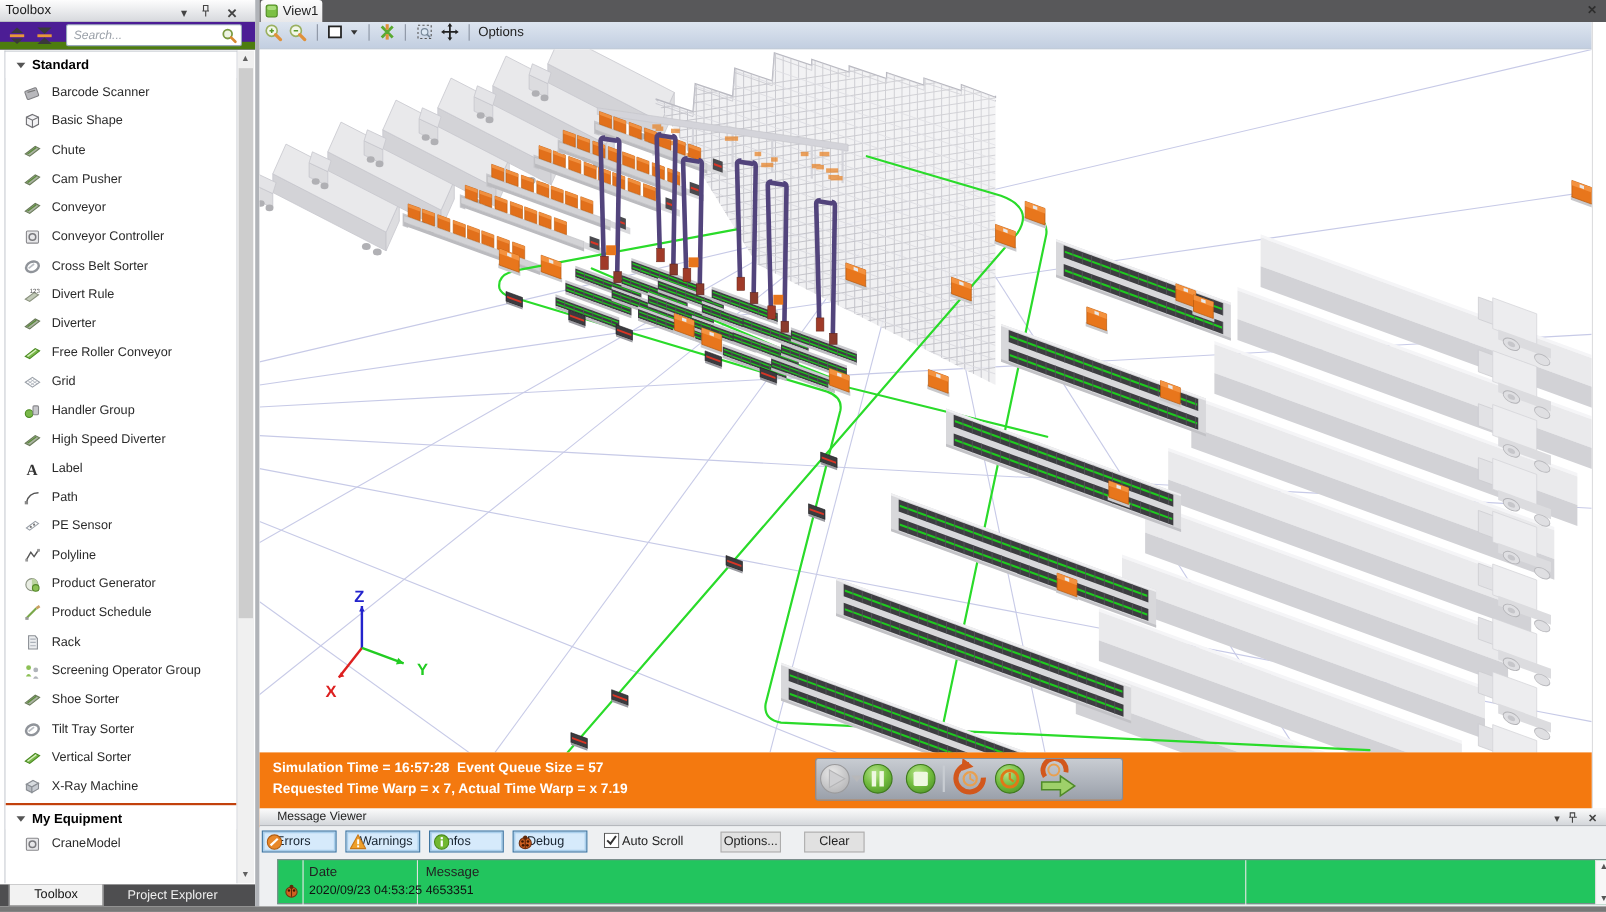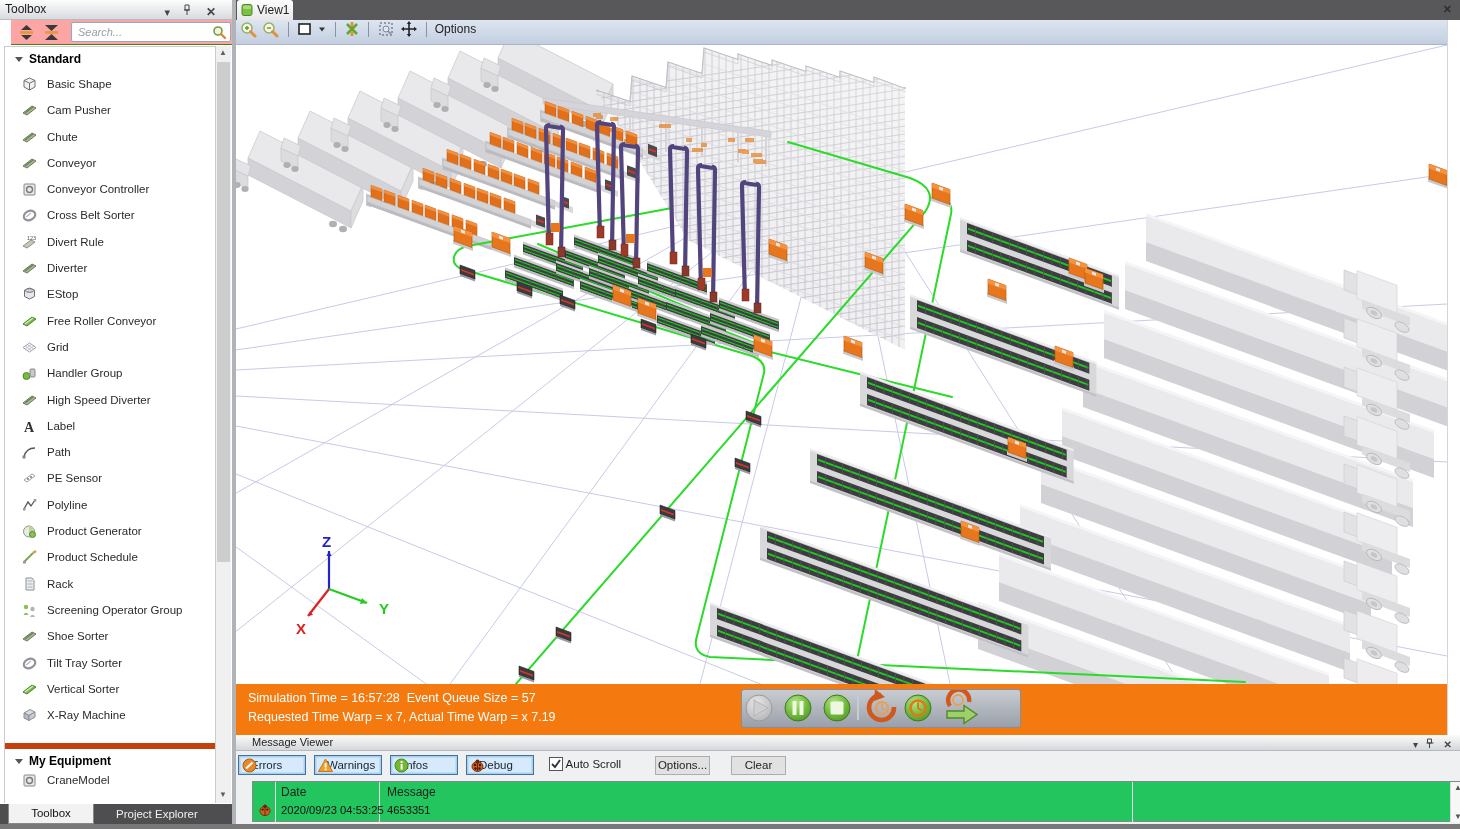--- a/index.html
+++ b/index.html
@@ -1,21 +1,21 @@
 <!DOCTYPE html>
 <html><head><meta charset="utf-8"><style>
 *{margin:0;padding:0;box-sizing:border-box}
 html,body{width:1460px;height:829px;overflow:hidden;font-family:"Liberation Sans",sans-serif;background:#fff}
 #app{position:relative;width:1460px;height:829px}
 .abs{position:absolute}
 
 #lp{left:0;top:0;width:232px;height:829px;background:#fff}
 #lp-head{left:0;top:0;width:232px;height:20px;background:linear-gradient(#fdfdfd,#d8dade);border-bottom:1px solid #b8bcc2;color:#1a1a1a;font-size:12px;line-height:19px;padding-left:5px}
 #lp-head .hic{position:absolute;top:3px;color:#444;font-size:11px}
-#lp-iconrow{left:11px;top:20px;width:232px;height:25px;background:#fca5a5;border-bottom:1px solid #4d7c0f}
+#lp-iconrow{left:0;top:20px;width:232px;height:25px;background:#4c1d95;border-bottom:7px solid #4d7c0f}
 #lp-search{position:absolute;left:60px;top:2px;width:160px;height:20px;background:#fff;border:1px solid #98a8bc;border-radius:2px;font-size:11px;font-style:italic;color:#9aa0a8;line-height:18px;padding-left:6px}
 #lp-list{left:4px;top:46px;width:212px;height:757px;background:#fff;border:1px solid #c8ccd2;border-bottom:none;overflow:hidden}
 .grp{height:24px;background:#fff;color:#000;font-size:12px;font-weight:bold;line-height:24px;padding-left:24px;position:relative}
 .grp:before{content:"";position:absolute;left:10px;top:10px;border-left:4px solid transparent;border-right:4px solid transparent;border-top:5px solid #555}
 .itm{height:26.3px;font-size:11.5px;color:#2a2a2a;line-height:26.3px;padding-left:42px;position:relative;white-space:nowrap}
 .itm svg{position:absolute;left:16px;top:5px}
 #lp-scroll{left:216px;top:46px;width:15px;height:757px;background:#f0f0f0}
 #lp-thumb{position:absolute;left:1px;top:16px;width:13px;height:500px;background:#cdcdcd}
 .sarr{position:absolute;left:3px;color:#606060;font-size:8px}
 #lp-tabs{left:0;top:804px;width:232px;height:20px;background:#4e4e50;color:#eee;font-size:11.5px}
@@ -27,21 +27,21 @@
 #tabbar{left:236px;top:0;width:1224px;height:20px;background:#58585a}
 #vtab{position:absolute;left:1px;top:0px;width:56px;height:20px;background:linear-gradient(#fdfdfd,#e8e8ea);border-radius:3px 3px 0 0;font-size:12px;color:#222;line-height:20px;padding-left:20px}
 #tclose{position:absolute;right:8px;top:3px;color:#333;font-weight:bold;font-size:11px;color:#2e2e2e}
 #toolbar{left:236px;top:20px;width:1211px;height:25px;background:linear-gradient(#dde5f0,#c2cee0);border-bottom:1px solid #aab6c8;color:#222;font-size:12px}
 #toolbar .tsep{display:inline-block;width:1px;height:15px;background:#8a93a2;margin:0 4px;vertical-align:middle}
 #toolbar span.tx{vertical-align:middle}
 #toolbar svg{vertical-align:middle;margin:0 1px}
 #whitecol{left:1447px;top:20px;width:13px;height:715px;background:#fff;border-left:1px solid #d5d5d8}
 #scene{left:236px;top:45px;width:1211px;height:639px;background:#fff}
 
-#obar{left:236px;top:684px;width:1211px;height:68px;background:#f4790f;color:#fff;font-size:12.5px;font-weight:normal}
+#obar{left:236px;top:684px;width:1211px;height:68px;background:#f4790f;color:#fff;font-size:12.5px;font-weight:bold}
 #obar .l1{position:absolute;left:12px;top:7px}
 #obar .l2{position:absolute;left:12px;top:26px}
 #player{position:absolute;left:505px;top:5px;width:280px;height:39px;background:linear-gradient(#c8ccd2,#9aa0aa);border:1px solid #888e98;border-radius:3px}
 
 #mv{left:236px;top:735px;width:1224px;height:89px;background:#eef0f2}
 #mv-title{position:absolute;left:0;top:0;width:1224px;height:16px;background:linear-gradient(#fbfbfb,#d4d7db);border-bottom:1px solid #b5b8bd;font-size:11px;color:#222;padding-left:16px;line-height:15px}
 #mv-title .mic{position:absolute;top:2px;color:#444;font-size:10px}
 .fbtn{position:absolute;top:20px;width:68px;height:20px;background:#d6eafb;border:1px solid #3f749f;box-shadow:inset 0 0 0 1.5px #aacfec;font-size:11.5px;color:#16222e;line-height:18px;padding-left:12px}
 .fbtn svg{position:absolute;left:3px;top:2px}
 .gbtn{position:absolute;top:21px;width:55px;height:19px;background:#e1e1e1;border:1px solid #adadad;font-size:11.5px;color:#222;line-height:17px;text-align:center}
@@ -78,55 +78,55 @@
   <div id="lp-search">Search...
     <svg style="position:absolute;right:3px;top:2px" width="15" height="15" viewBox="0 0 15 15">
           <circle cx="6" cy="6" r="4" fill="#eef4e4" stroke="#7a9a40" stroke-width="1.6"></circle>
           <path d="M9 9 L13 13" stroke="#d98a30" stroke-width="2.4" stroke-linecap="round"></path>
         </svg>
   </div>
 </div>
 <div class="abs" id="lp-list">
       <div class="grp">Standard</div>
 <div class="itm"><svg width="17" height="17" viewBox="0 0 17 17">
+          <rect x="2" y="5" width="11" height="8" rx="1" fill="#b8b8bc" stroke="#808084" transform="rotate(-20 8 8)"></rect>
+          <path d="M4 8l7-2" stroke="#777" stroke-width="1"></path>
+        </svg>Barcode Scanner</div>
+<div class="itm"><svg width="17" height="17" viewBox="0 0 17 17">
           <path d="M8.5 2 L14 4.5 V11 L8.5 14 L3 11 V4.5 Z" fill="#f2f2f4" stroke="#707074"></path>
           <path d="M3 4.5 L8.5 7.2 L14 4.5 M8.5 7.2 V14" stroke="#707074" fill="none"></path>
         </svg>Basic Shape</div>
 <div class="itm"><svg width="17" height="17" viewBox="0 0 17 17">
           <path d="M2 11 L11 4 L15 6 L6 13 Z" fill="#aab4a0" stroke="#6a7a5a"></path>
           <path d="M4 11 L12 5" stroke="#5a8a3a" stroke-width="1.2"></path>
-        </svg>Cam Pusher</div>
+        </svg>Chute</div>
 <div class="itm"><svg width="17" height="17" viewBox="0 0 17 17">
           <path d="M2 11 L11 4 L15 6 L6 13 Z" fill="#aab4a0" stroke="#6a7a5a"></path>
           <path d="M4 11 L12 5" stroke="#5a8a3a" stroke-width="1.2"></path>
-        </svg>Chute</div>
+        </svg>Cam Pusher</div>
 <div class="itm"><svg width="17" height="17" viewBox="0 0 17 17">
           <path d="M2 11 L11 4 L15 6 L6 13 Z" fill="#aab4a0" stroke="#6a7a5a"></path>
           <path d="M4 11 L12 5" stroke="#5a8a3a" stroke-width="1.2"></path>
         </svg>Conveyor</div>
 <div class="itm"><svg width="17" height="17" viewBox="0 0 17 17">
           <rect x="3" y="3" width="11" height="11" rx="1" fill="#e8e8ea" stroke="#88888c"></rect>
           <circle cx="8.5" cy="8.5" r="3" fill="none" stroke="#7a7a7e" stroke-width="1.4"></circle>
         </svg>Conveyor Controller</div>
 <div class="itm"><svg width="17" height="17" viewBox="0 0 17 17">
           <ellipse cx="8.5" cy="8.5" rx="6" ry="4.5" fill="none" stroke="#90949a" stroke-width="2.2" transform="rotate(-25 8.5 8.5)"></ellipse>
           <path d="M5 10l5-4" stroke="#b8bcc2" stroke-width="1.5"></path>
         </svg>Cross Belt Sorter</div>
 <div class="itm"><svg width="17" height="17" viewBox="0 0 17 17">
           <path d="M2 12 L10 6 L14 8 L6 14 Z" fill="#c2cab8" stroke="#8a927e"></path>
           <text x="6" y="6" font-size="5.5" fill="#555" font-family="Liberation Sans">123</text>
         </svg>Divert Rule</div>
 <div class="itm"><svg width="17" height="17" viewBox="0 0 17 17">
           <path d="M2 11 L11 4 L15 6 L6 13 Z" fill="#aab4a0" stroke="#6a7a5a"></path>
           <path d="M4 11 L12 5" stroke="#5a8a3a" stroke-width="1.2"></path>
         </svg>Diverter</div>
-<div class="itm"><svg width="17" height="17" viewBox="0 0 17 17">
-          <path d="M8.5 2 L13.5 4.2 V10.5 L8.5 13 L3.5 10.5 V4.2 Z" fill="#e8e8ec" stroke="#707074"></path>
-          <ellipse cx="8.5" cy="4.5" rx="4.2" ry="1.8" fill="#d8d8dc" stroke="#707074"></ellipse>
-        </svg>EStop</div>
 <div class="itm"><svg width="17" height="17" viewBox="0 0 17 17">
           <path d="M2 11 L11 4 L15 6 L6 13 Z" fill="#7ab84a" stroke="#4a8a22"></path>
           <path d="M4 11 L12 5" stroke="#d8f0c0" stroke-width="1.2"></path>
         </svg>Free Roller Conveyor</div>
 <div class="itm"><svg width="17" height="17" viewBox="0 0 17 17">
           <path d="M2 8.5 L8.5 4 L15 8.5 L8.5 13 Z" fill="none" stroke="#9aa0a8"></path>
           <path d="M4.2 7 L10.7 11.5 M6.4 5.5 L12.9 10 M4.2 10 L10.7 5.5 M6.4 11.5 L12.9 7" stroke="#b0b6be" stroke-width="0.8"></path>
         </svg>Grid</div>
 <div class="itm"><svg width="17" height="17" viewBox="0 0 17 17">
           <circle cx="5.5" cy="11" r="3.5" fill="#7ab84a" stroke="#4a8a22"></circle>
@@ -183,21 +183,21 @@
         </svg>Tilt Tray Sorter</div>
 <div class="itm"><svg width="17" height="17" viewBox="0 0 17 17">
           <path d="M2 11 L11 4 L15 6 L6 13 Z" fill="#7ab84a" stroke="#4a8a22"></path>
           <path d="M4 11 L12 5" stroke="#d8f0c0" stroke-width="1.2"></path>
         </svg>Vertical Sorter</div>
 <div class="itm"><svg width="17" height="17" viewBox="0 0 17 17">
           <path d="M3 6 L9 2.5 L14 5 L8 8.5 Z" fill="#d8dce0" stroke="#8a8e94"></path>
           <path d="M3 6 L8 8.5 V13.5 L3 11 Z" fill="#b8bcc2" stroke="#8a8e94"></path>
           <path d="M8 8.5 L14 5 V10 L8 13.5 Z" fill="#c8ccd2" stroke="#8a8e94"></path>
         </svg>X-Ray Machine</div>
-<div class="grp" style="border-top:6px solid #c2410c;margin-top:15px">My Equipment</div>
+<div class="grp" style="border-top:2px solid #c2410c;margin-top:2px">My Equipment</div>
 <div class="itm"><svg width="17" height="17" viewBox="0 0 17 17">
           <rect x="3" y="3" width="11" height="11" rx="1" fill="#e8e8ea" stroke="#88888c"></rect>
           <circle cx="8.5" cy="8.5" r="3" fill="none" stroke="#7a7a7e" stroke-width="1.4"></circle>
         </svg>CraneModel</div>
     </div>
 <div class="abs" id="lp-scroll">
       <span class="sarr" style="top:2px">▲</span>
       <div id="lp-thumb"></div>
       <span class="sarr" style="top:744px">▼</span>
     </div>

